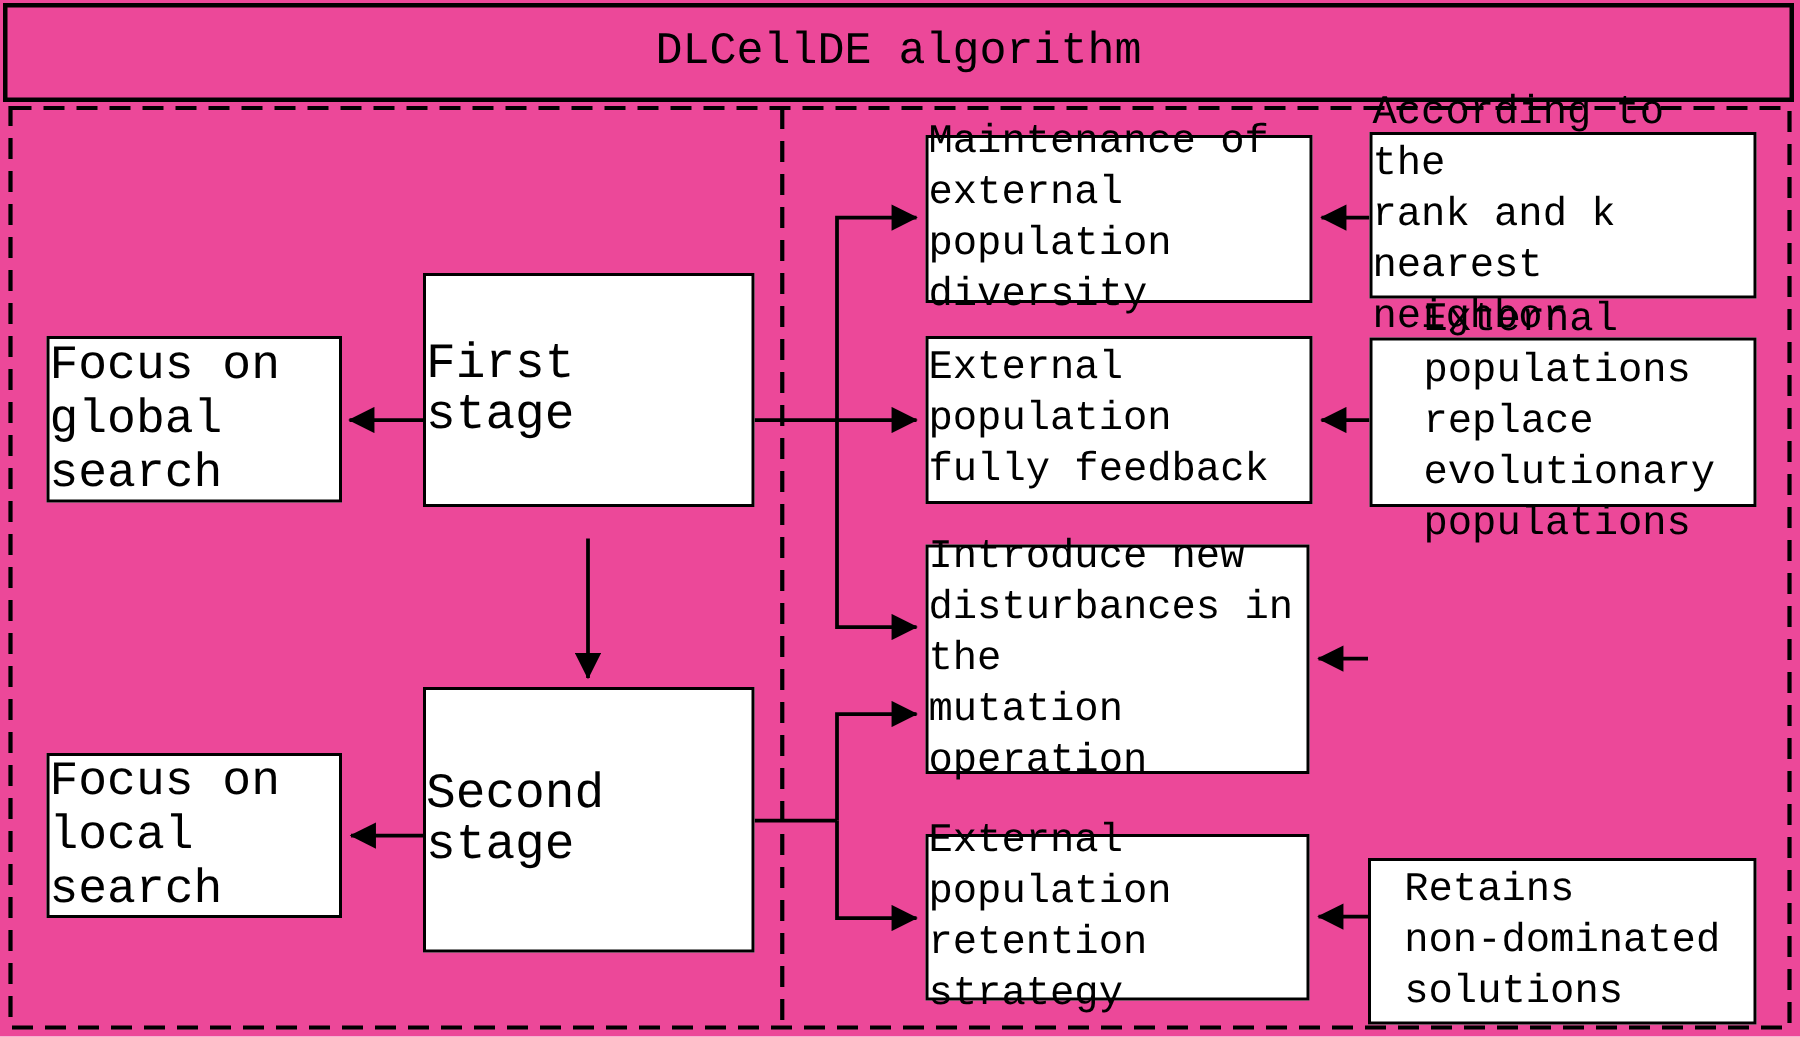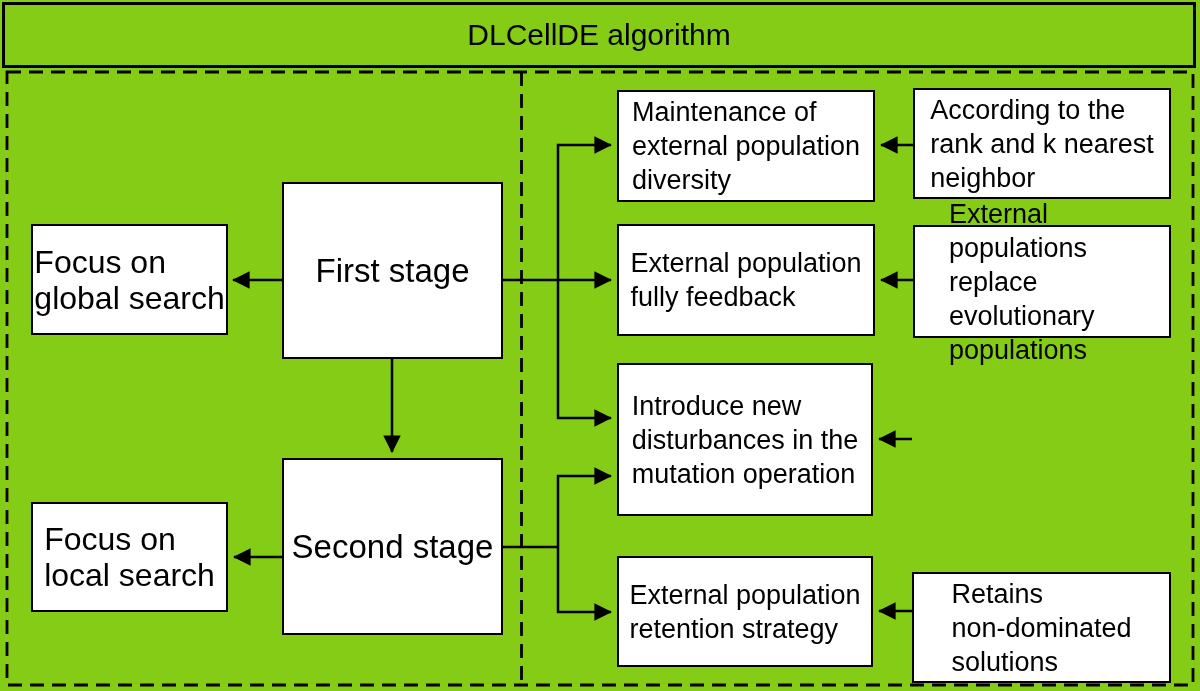--- a/index.html
+++ b/index.html
@@ -4,22 +4,22 @@
 <style>
   html, body {
     margin: 0;
     padding: 0;
     background: #ffffff;
   }
   .canvas {
     position: relative;
     width: 1200px;
     height: 691px;
-    background: #84cc16;
-    font-family: Liberation Sans, sans-serif;
+    background: #ec4899;
+    font-family: Liberation Mono, monospace;
     color: #000000;
     overflow: hidden;
   }
   .wires {
     position: absolute;
     left: 0;
     top: 0;
     width: 1200px;
     height: 691px;
   }
@@ -47,21 +47,21 @@
     text-align: left;
     white-space: pre-line;
     font-size: 27px;
     line-height: 34px;
   }
   .stage { font-size: 33px; }
   .focus { font-size: 32px; line-height: 36px; }
 
   
   #focus-global  { left: 31px;  top: 224px; width: 197px; height: 111px; }
-  #first-stage   { left: 282px; top: 182px; width: 221px; height: 177px; }
+  #first-stage   { left: 282px; top: 182px; width: 221px; height: 156px; }
   #second-stage  { left: 282px; top: 458px; width: 221px; height: 177px; }
   #focus-local   { left: 31px;  top: 502px; width: 197px; height: 110px; }
 
   
   #maintenance   { left: 617px; top: 90px;  width: 258px; height: 112px; }
   #feedback      { left: 617px; top: 224px; width: 258px; height: 112px; }
   #disturbance   { left: 617px; top: 363px; width: 256px; height: 153px; }
   #retention     { left: 617px; top: 556px; width: 256px; height: 111px; }
 
   

